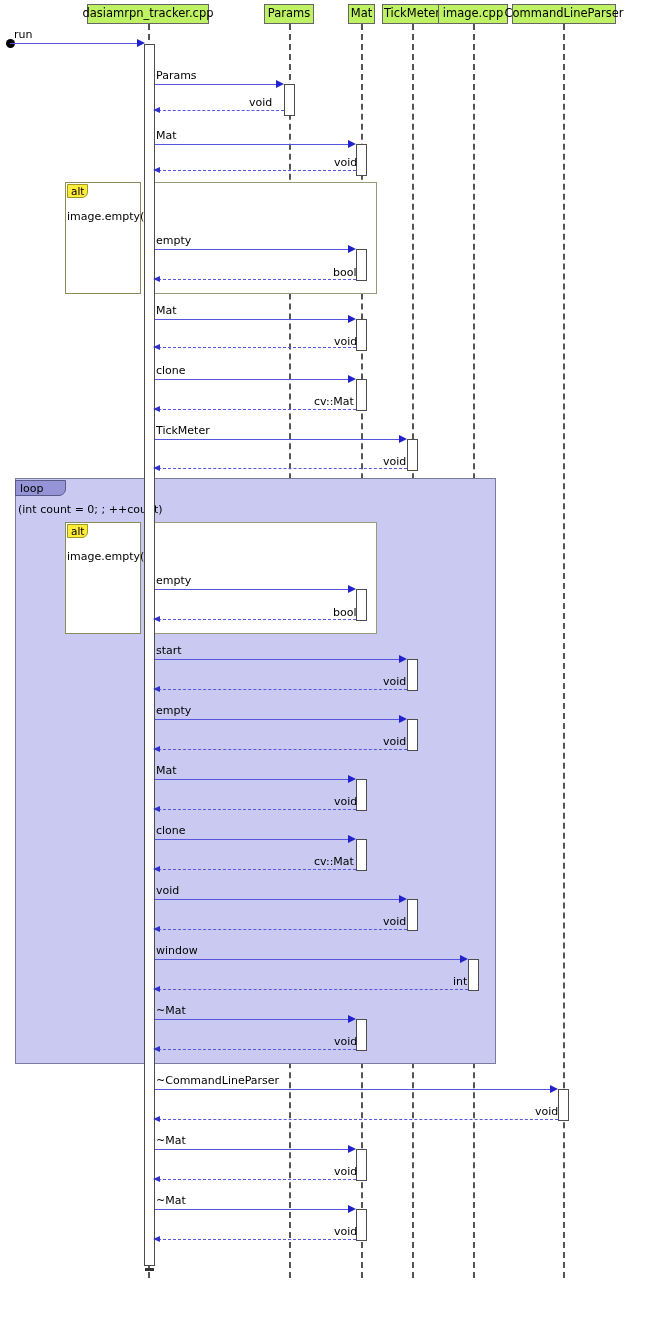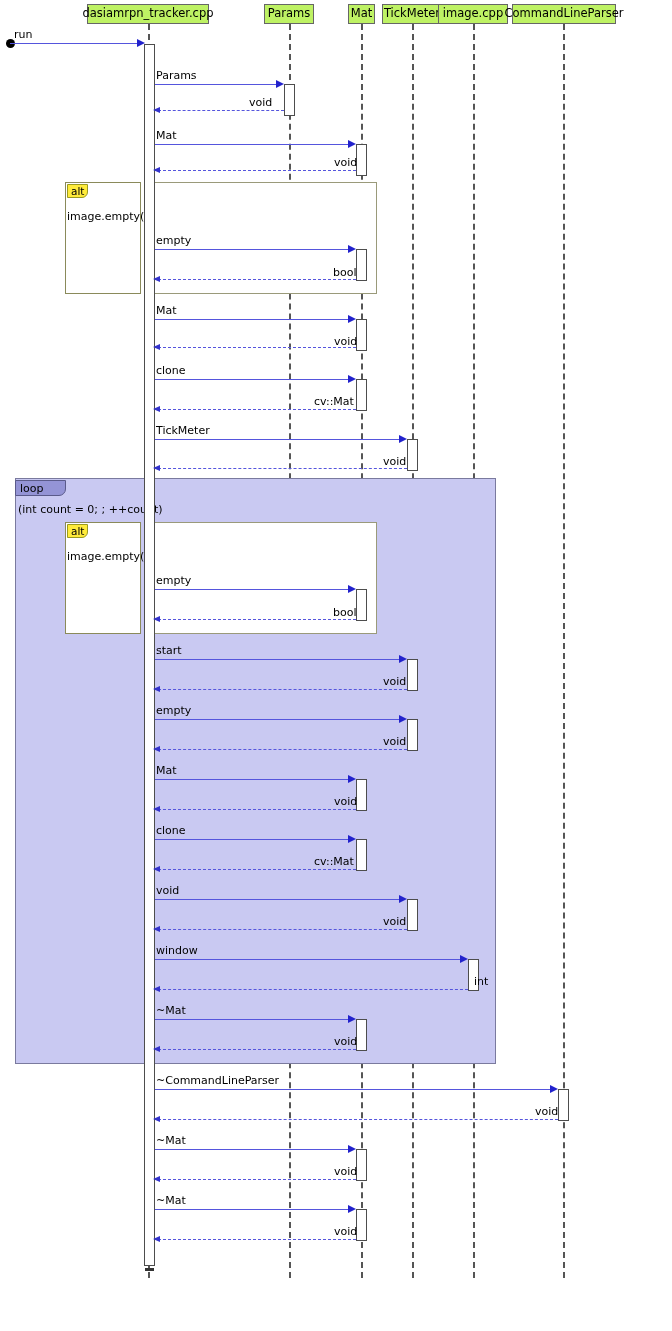--- a/index.html
+++ b/index.html
@@ -259,21 +259,21 @@
   <div class="msgline ret" style="left:158px;top:929px;width:249px;"></div>
   <div class="arrowL" style="left:153px;top:926px;"></div>
   <div class="rlabel" style="left:383px;top:916px;">void</div>
 
   <div class="act" style="left:468px;top:959px;height:32px;"></div>
   <div class="msgline" style="left:155px;top:959px;width:306px;"></div>
   <div class="arrowR" style="left:460px;top:955px;"></div>
   <div class="mlabel" style="left:156px;top:945px;">window</div>
   <div class="msgline ret" style="left:158px;top:989px;width:310px;"></div>
   <div class="arrowL" style="left:153px;top:986px;"></div>
-  <div class="rlabel" style="left:474px;top:976px;">int</div>
+  <div class="rlabel" style="left:453px;top:976px;">int</div>
 
   <div class="act" style="left:356px;top:1019px;height:32px;"></div>
   <div class="msgline" style="left:155px;top:1019px;width:194px;"></div>
   <div class="arrowR" style="left:348px;top:1015px;"></div>
   <div class="mlabel" style="left:156px;top:1005px;">~Mat</div>
   <div class="msgline ret" style="left:158px;top:1049px;width:198px;"></div>
   <div class="arrowL" style="left:153px;top:1046px;"></div>
   <div class="rlabel" style="left:334px;top:1036px;">void</div>
 
   <div class="act" style="left:558px;top:1089px;height:32px;"></div>

